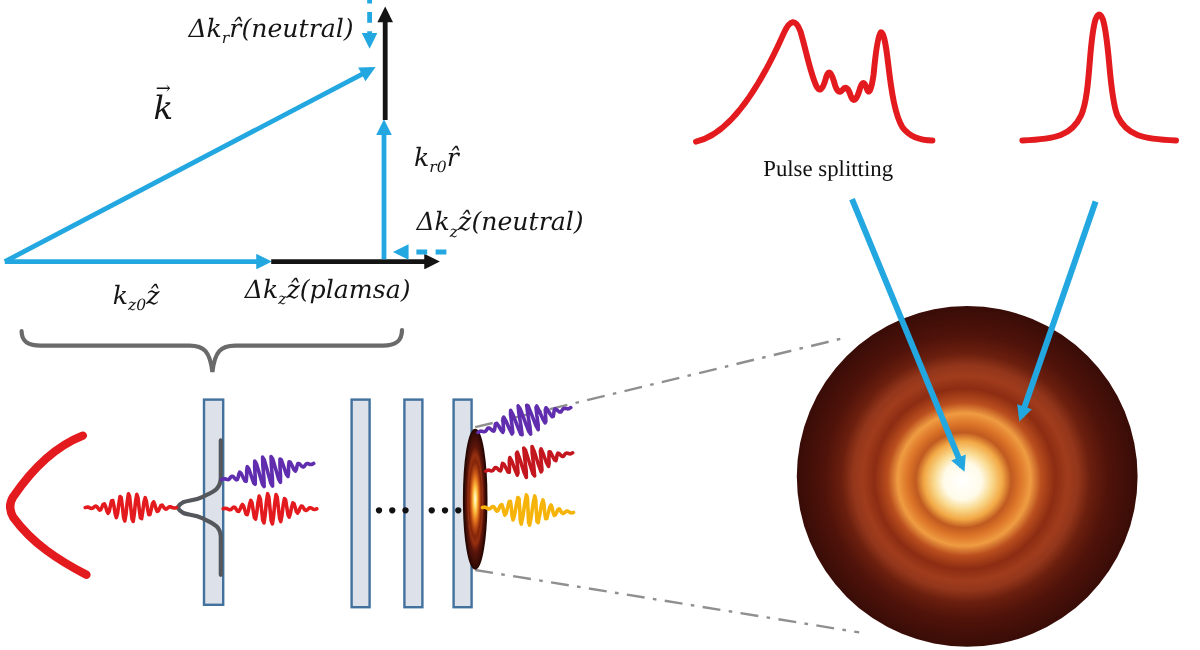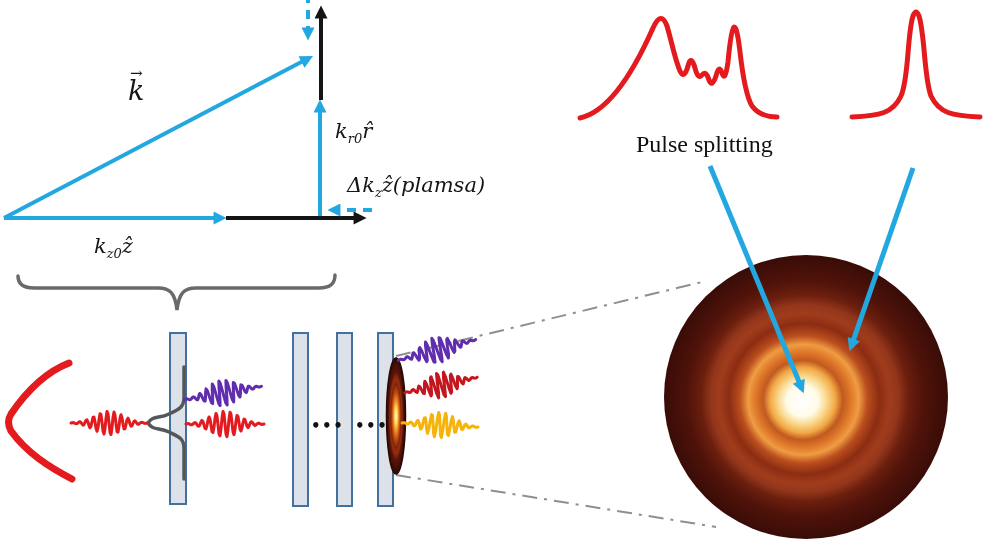--- a/index.html
+++ b/index.html
@@ -13,21 +13,21 @@
     white-space:nowrap;line-height:1.1;
   }
   .mlabel sub{font-size:13px;font-style:italic;}
   .kvec{font-size:27px;}
   .kvec .vec-arrow{
     display:block;font-style:normal;font-size:15px;line-height:6px;
     text-align:center;letter-spacing:0;
   }
   .caption{
     position:absolute;font-family:"Liberation Serif",serif;font-style:normal;
-    font-size:24px;color:#101010;white-space:nowrap;
+    font-size:19px;color:#101010;white-space:nowrap;
   }
 </style>
 </head>
 <body>
 
 <div class="canvas">
 
   <svg class="layer" width="1000" height="542" viewBox="0 0 1000 542">
     <defs>
       <marker id="arrB" viewBox="0 0 10 10" refX="6.5" refY="5" markerWidth="16" markerHeight="13" orient="auto" markerUnits="userSpaceOnUse">
@@ -118,28 +118,34 @@
              C743,78 746,96 752,106 C758,114 766,117 777,117" fill="none" stroke-width="5" stroke-linecap="round" stroke-linejoin="round" stroke="#E31B1E"></path>
     <path d="M852,117 C880,116 893,113 901,96 C909,78 907,35 913,16 Q916,8 919,16
              C925,35 924,78 931,96 C939,113 952,116 980,117" fill="none" stroke-width="5" stroke-linecap="round" stroke="#E31B1E"></path>
 
     <g fill="none" stroke-width="5">
       <line x1="710" y1="166" x2="802" y2="389" marker-end="url(#arrB)" stroke="#23A7E0"></line>
       <line x1="913" y1="168" x2="851" y2="347" marker-end="url(#arrB)" stroke="#23A7E0"></line>
     </g>
   </svg>
 
+  <div class="mlabel" style="left:157px;top:13px">
+    <span>Δk</span><sub>r</sub><span>r̂(neutral)</span>
+  </div>
   <div class="mlabel kvec" style="left:128px;top:70px">
     <span class="vec-arrow">→</span><span>k</span>
   </div>
-  <div class="mlabel" style="left:335px;top:120px">
+  <div class="mlabel" style="left:345px;top:120px">
     <span>k</span><sub>r0</sub><span>r̂</span>
   </div>
   <div class="mlabel" style="left:347px;top:174px">
-    <span>Δk</span><sub>z</sub><span>ẑ(plamsa)</span>
+    <span>Δk</span><sub>z</sub><span>ẑ(neutral)</span>
   </div>
   <div class="mlabel" style="left:94px;top:235px">
     <span>k</span><sub>z0</sub><span>ẑ</span>
+  </div>
+  <div class="mlabel" style="left:204px;top:230px">
+    <span>Δk</span><sub>z</sub><span>ẑ(plamsa)</span>
   </div>
 
   <div class="caption" style="left:636px;top:131px">Pulse splitting</div>
 
 </div>
 
 </body></html>

